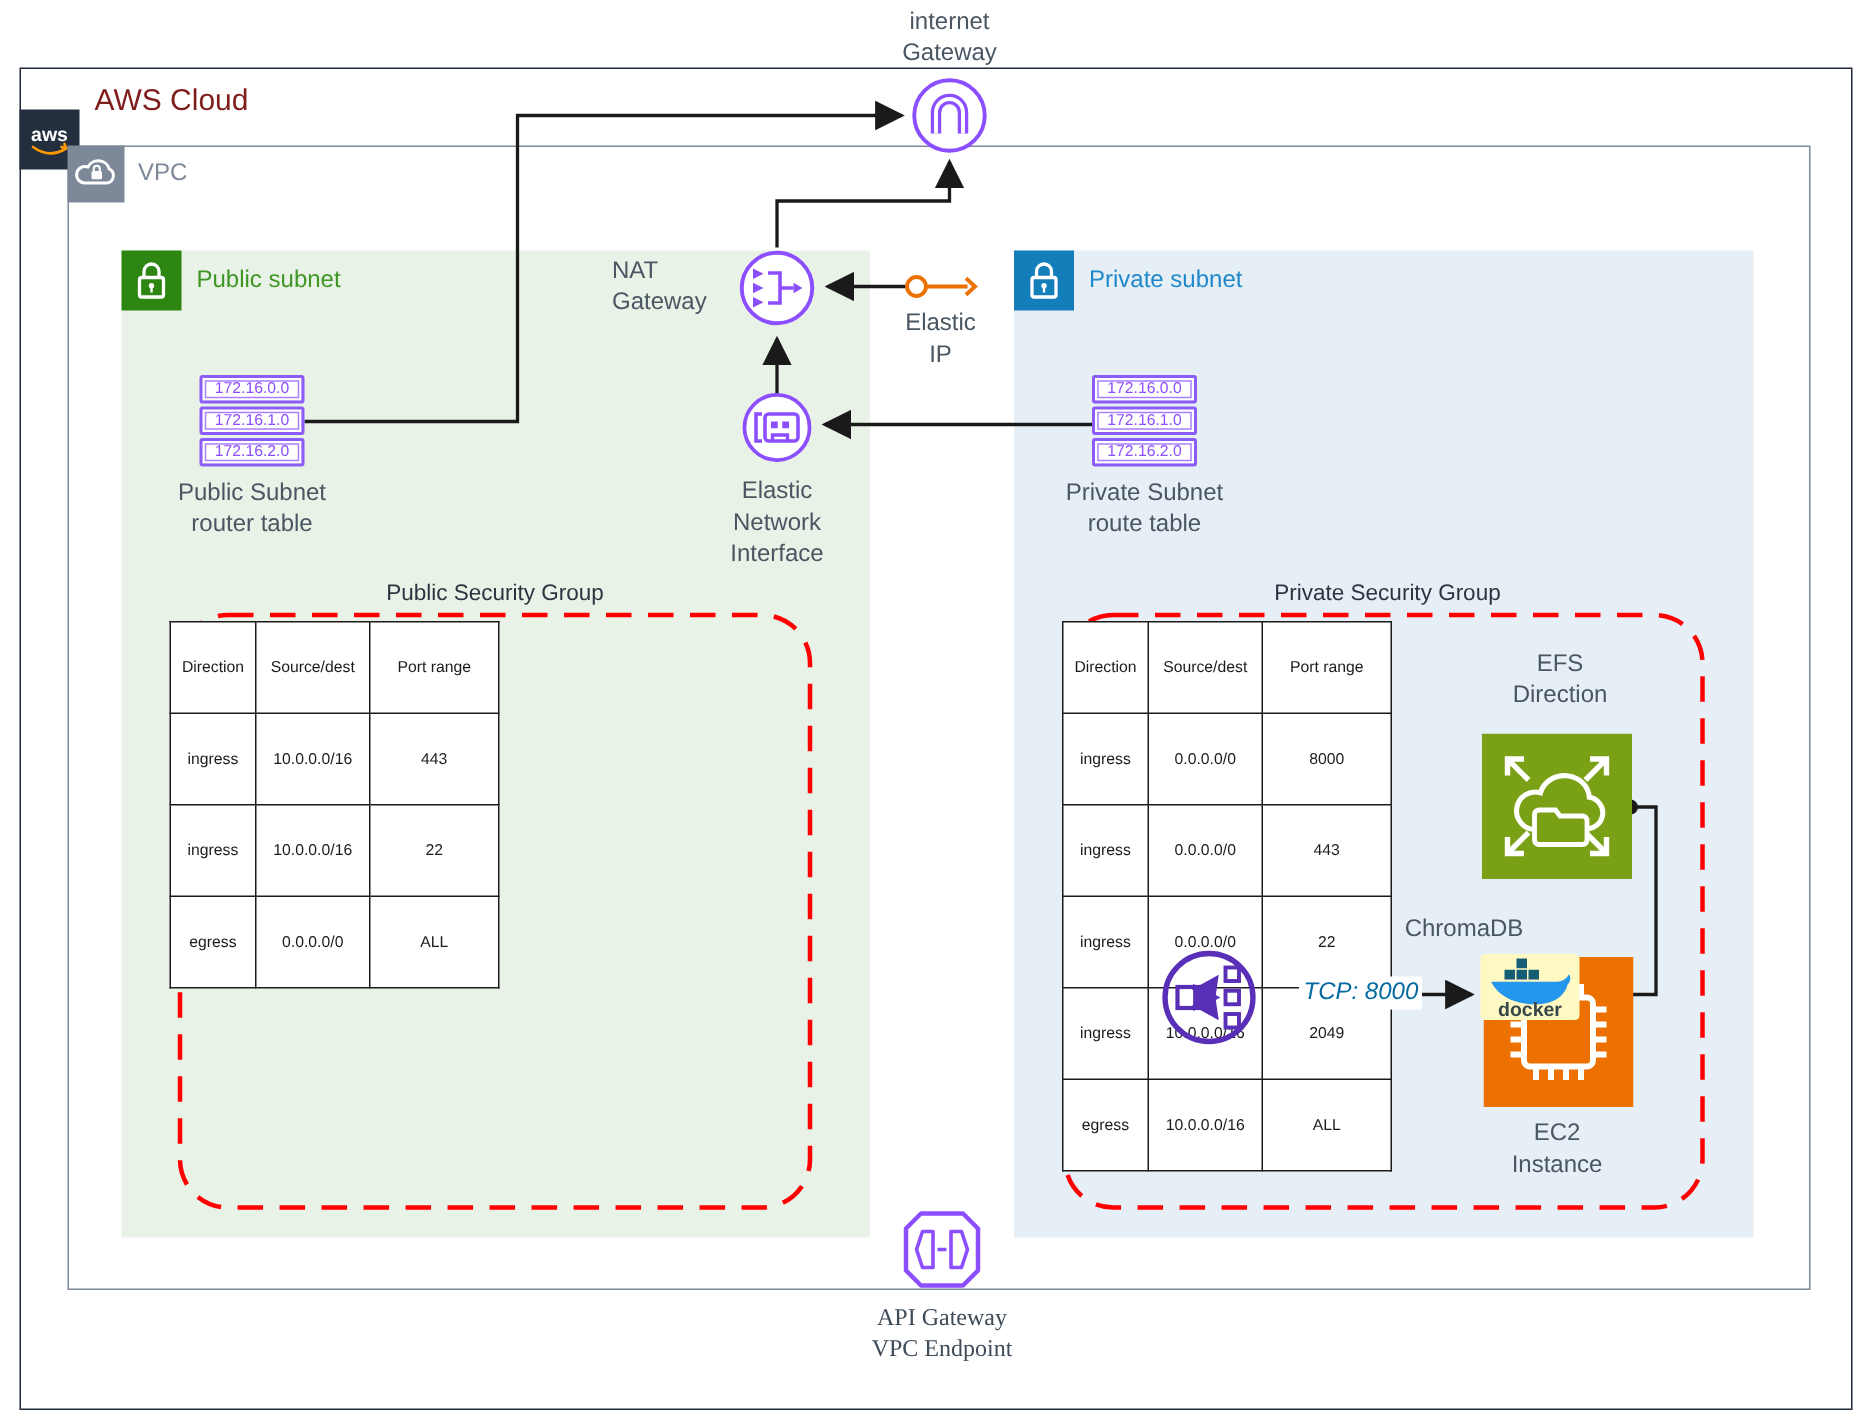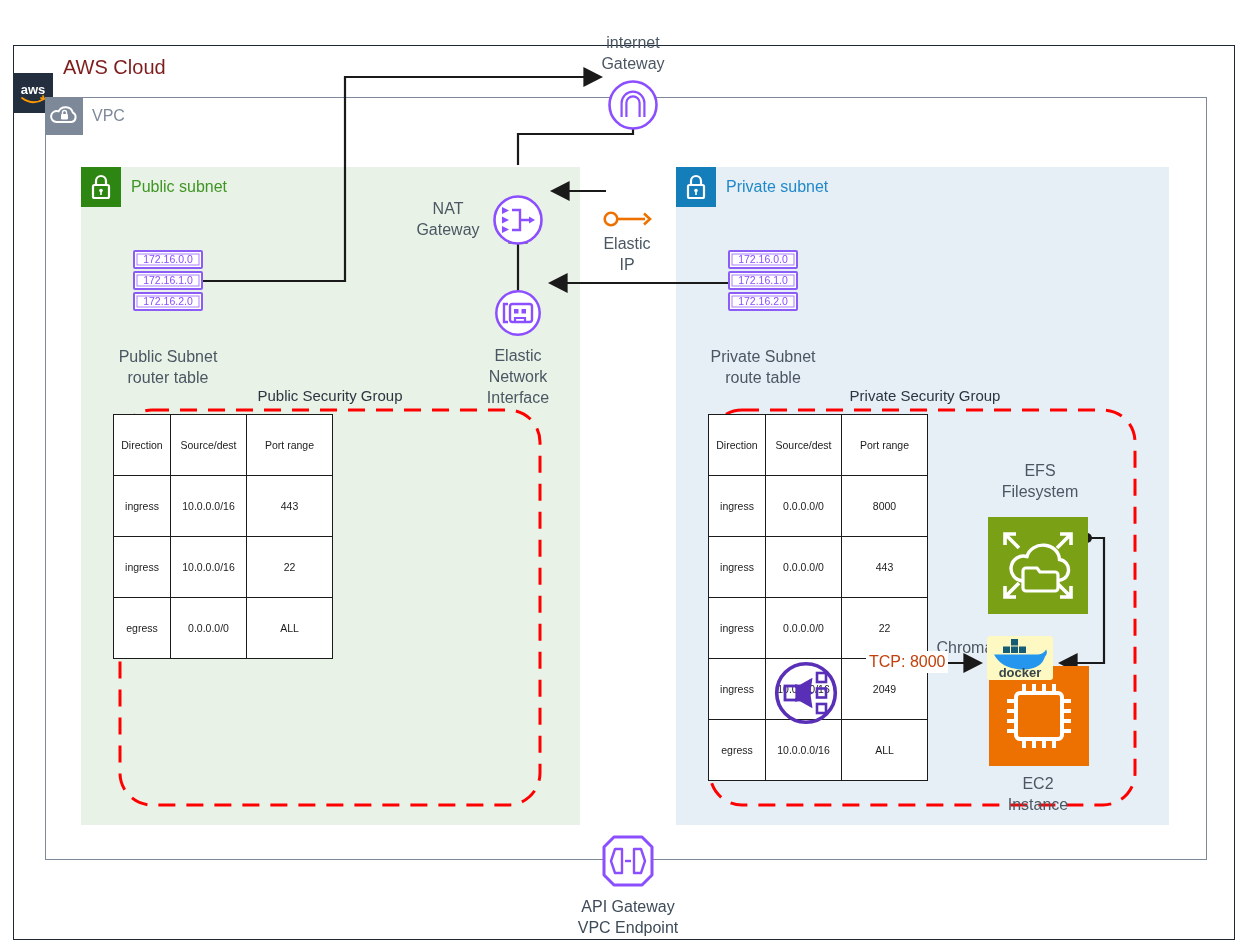--- a/index.html
+++ b/index.html
@@ -16,40 +16,40 @@
   #vpc-label{left:92px;top:107px;font-size:16px;color:#7D8998;z-index:4;}
   #public-subnet{left:81px;top:167px;width:499px;height:658px;background:#E9F2E6;}
   #public-subnet-icon{left:81px;top:167px;width:40px;height:40px;background:#2E8612;z-index:4;}
   #public-subnet-label{left:131px;top:178px;font-size:16px;color:#3F9624;z-index:4;}
   #private-subnet{left:676px;top:167px;width:493px;height:658px;background:#E7EFF6;}
   #private-subnet-icon{left:676px;top:167px;width:40px;height:40px;background:#147EBA;z-index:4;}
   #private-subnet-label{left:726px;top:178px;font-size:16px;color:#2089C9;z-index:4;}
   
   #overlay{left:0;top:0;width:1243px;height:952px;z-index:3;pointer-events:none;}
   
-  .node{z-index:5;margin-top:28px;}
+  .node{z-index:5;}
   #igw-icon{left:607px;top:51px;width:52px;height:52px;}
   #igw-label{left:573px;top:4px;width:120px;}
   #nat-icon{left:492px;top:166px;width:52px;height:52px;}
   #nat-label{left:408px;top:170px;width:80px;text-align:right;}
   #eip-icon{left:600px;top:180px;width:52px;height:22px;}
   #eip-label{left:587px;top:205px;width:80px;}
   #eni-icon{left:494px;top:261px;width:48px;height:48px;}
   #eni-label{left:458px;top:317px;width:120px;}
   #apigw-icon{left:602px;top:807px;width:52px;height:52px;}
-  #apigw-label{left:558px;top:868px;width:140px;color:#3e4b58;}
+  #apigw-label{left:558px;top:868px;width:140px;color:#3e4b58;font-family:Liberation Serif, serif;}
   #nlb-icon{left:773px;top:632px;width:66px;height:66px;}
   #nlb-label{left:736px;top:701px;width:140px;}
   #efs-icon{left:988px;top:489px;width:100px;height:97px;}
   #efs-label{left:980px;top:432px;width:120px;}
   #ec2-icon{left:989px;top:638px;width:100px;height:100px;}
   #ec2-label{left:978px;top:745px;width:120px;}
   #docker-box{left:987px;top:636px;width:66px;height:44px;background:#fef9c3;border-radius:3px;z-index:6;}
   #chromadb-label{left:916px;top:609px;width:120px;}
-  #tcp-label{left:866px;top:651px;background:#fff;font-size:16px;color:#c2410c;padding:0 3px;line-height:22px;z-index:6;}
+  #tcp-label{left:866px;top:651px;background:#fff;font-size:16px;color:#0369a1;padding:0 3px;line-height:22px;z-index:6;font-style:italic;}
   
   .rt-entries{z-index:5;}
   #public-rt-entries{left:133px;top:250px;}
   #private-rt-entries{left:728px;top:250px;}
   .rt-entry{width:66px;height:15px;margin-bottom:2px;border:2px solid #8b5cf6;border-radius:2px;
             box-shadow:inset 0 0 0 1.5px #fff, inset 0 0 0 2.5px #A97FFF;
             color:#8C4FFF;font-size:10.5px;line-height:15px;text-align:center;background:#fff;}
   #public-rt-label{left:98px;top:318px;width:140px;}
   #private-rt-label{left:693px;top:318px;width:140px;}
   
@@ -146,21 +146,21 @@
   <div class="abs node" id="nat-icon">
     <svg width="52" height="52" viewBox="-26 -26 52 52">
       <circle cx="0" cy="0" r="23.5" fill="#fff" stroke="#8C4FFF" stroke-width="2.6"></circle>
       <polygon points="-16,-13 -9,-9.5 -16,-6" fill="#8C4FFF"></polygon>
       <polygon points="-16,-3.5 -9,0 -16,3.5" fill="#8C4FFF"></polygon>
       <polygon points="-16,6 -9,9.5 -16,13" fill="#8C4FFF"></polygon>
       <path d="M-6,-10 H2 V10 H-6 M2,0 H11" fill="none" stroke="#8C4FFF" stroke-width="2.4"></path>
       <polygon points="11,-3.5 17,0 11,3.5" fill="#8C4FFF"></polygon>
     </svg>
   </div>
-  <div class="abs lbl node" id="nat-label" style="text-align:center;">NAT
+  <div class="abs lbl node" id="nat-label" style="text-align:left;">NAT
 Gateway</div>
 
   <div class="abs node" id="eip-icon">
     <svg width="52" height="22" viewBox="0 0 52 22">
       <circle cx="11" cy="11" r="6.3" fill="#fff" stroke="#ED7100" stroke-width="2.6"></circle>
       <path d="M17.8,11 H45" stroke="#ED7100" stroke-width="2.6" fill="none"></path>
       <path d="M44,5.5 L50,11 L44,16.5" stroke="#ED7100" stroke-width="2.6" fill="none"></path>
     </svg>
   </div>
   <div class="abs lbl node" id="eip-label">Elastic
@@ -262,21 +262,21 @@
         </tr>
         <tr>
           <td>egress</td>
           <td>10.0.0.0/16</td>
           <td>ALL</td>
         </tr>
       </tbody>
   </table>
 
   <div class="abs lbl node" id="efs-label">EFS
-Filesystem</div>
+Direction</div>
   <div class="abs node" id="efs-icon">
     <svg width="100" height="97" viewBox="0 0 100 97">
       <rect x="0" y="0" width="100" height="97" fill="#7AA116"></rect>
       <path d="M31,31 L17,17 M28,17 H17 V28" stroke="#fff" stroke-width="3.6" fill="none"></path>
       <path d="M69,31 L83,17 M72,17 H83 V28" stroke="#fff" stroke-width="3.6" fill="none"></path>
       <path d="M31,66 L17,80 M17,69 V80 H28" stroke="#fff" stroke-width="3.6" fill="none"></path>
       <path d="M69,66 L83,80 M83,69 V80 H72" stroke="#fff" stroke-width="3.6" fill="none"></path>
       <path d="M35,64 a12.5,12.5 0 1 1 4,-24.5 a16.5,15 0 0 1 32.5,3 a10.5,10.5 0 0 1 -3,20.8" stroke="#fff" stroke-width="3.4" fill="none"></path>
       <path d="M38,51 h11 l3,4 h15 a3,3 0 0 1 3,3 v13 a3,3 0 0 1 -3,3 H38 a3,3 0 0 1 -3,-3 V54 a3,3 0 0 1 3,-3 z" stroke="#fff" stroke-width="3.2" fill="#7AA116"></path>
     </svg>

